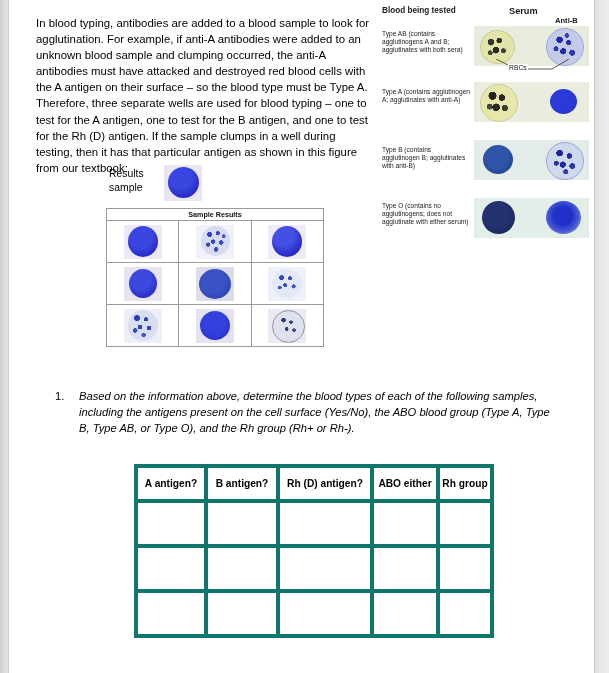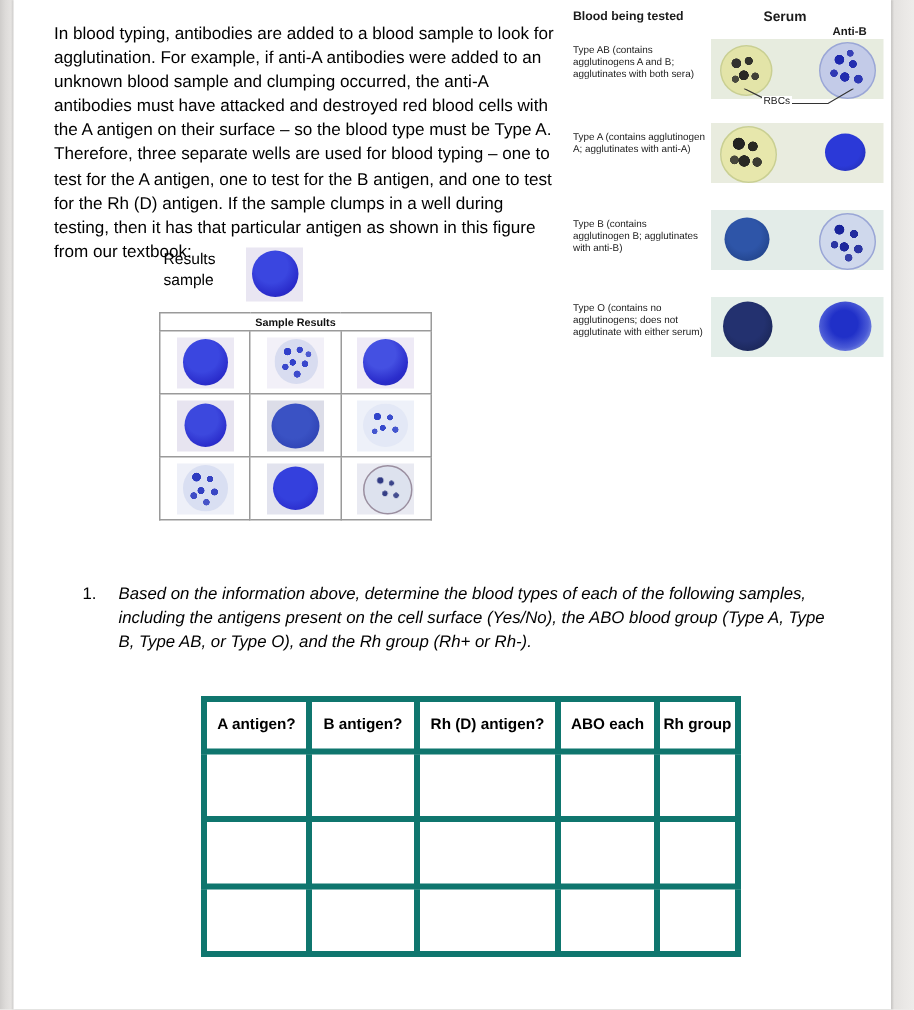--- a/index.html
+++ b/index.html
@@ -144,21 +144,21 @@
     left: 55px; top: 0;
     width: 38px; height: 36px;
     background: #e9e6f2;
   }
 
   
   .results-table {
     position: absolute;
     left: 97px;
     top: 208px;
-    width: 182px;
+    width: 218px;
     border-collapse: collapse;
     table-layout: fixed;
   }
   .results-table td, .results-table th {
     border: 1px solid #9a9a9a;
     padding: 0;
     text-align: center;
     vertical-align: middle;
   }
   .rt-title {
@@ -429,21 +429,21 @@
     <span class="q-num">1.</span>
     <span class="q-body">Based on the information above, determine the blood types of each of the following samples, including the antigens present on the cell surface (Yes/No), the ABO blood group (Type A, Type B, Type AB, or Type O), and the Rh group (Rh+ or Rh-).</span>
   </div>
 
   <table class="answer-table">
     <tbody>
         <tr>
       <th style="width:66px;">A antigen?</th>
       <th style="width:68px;">B antigen?</th>
       <th style="width:90px;">Rh (D) antigen?</th>
-      <th style="width:62px;">ABO each</th>
+      <th style="width:62px;">ABO either</th>
       <th style="width:50px;">Rh group</th>
     </tr>
     <tr>
       <td></td>
       <td></td>
       <td></td>
       <td></td>
       <td></td>
     </tr>
     <tr>

